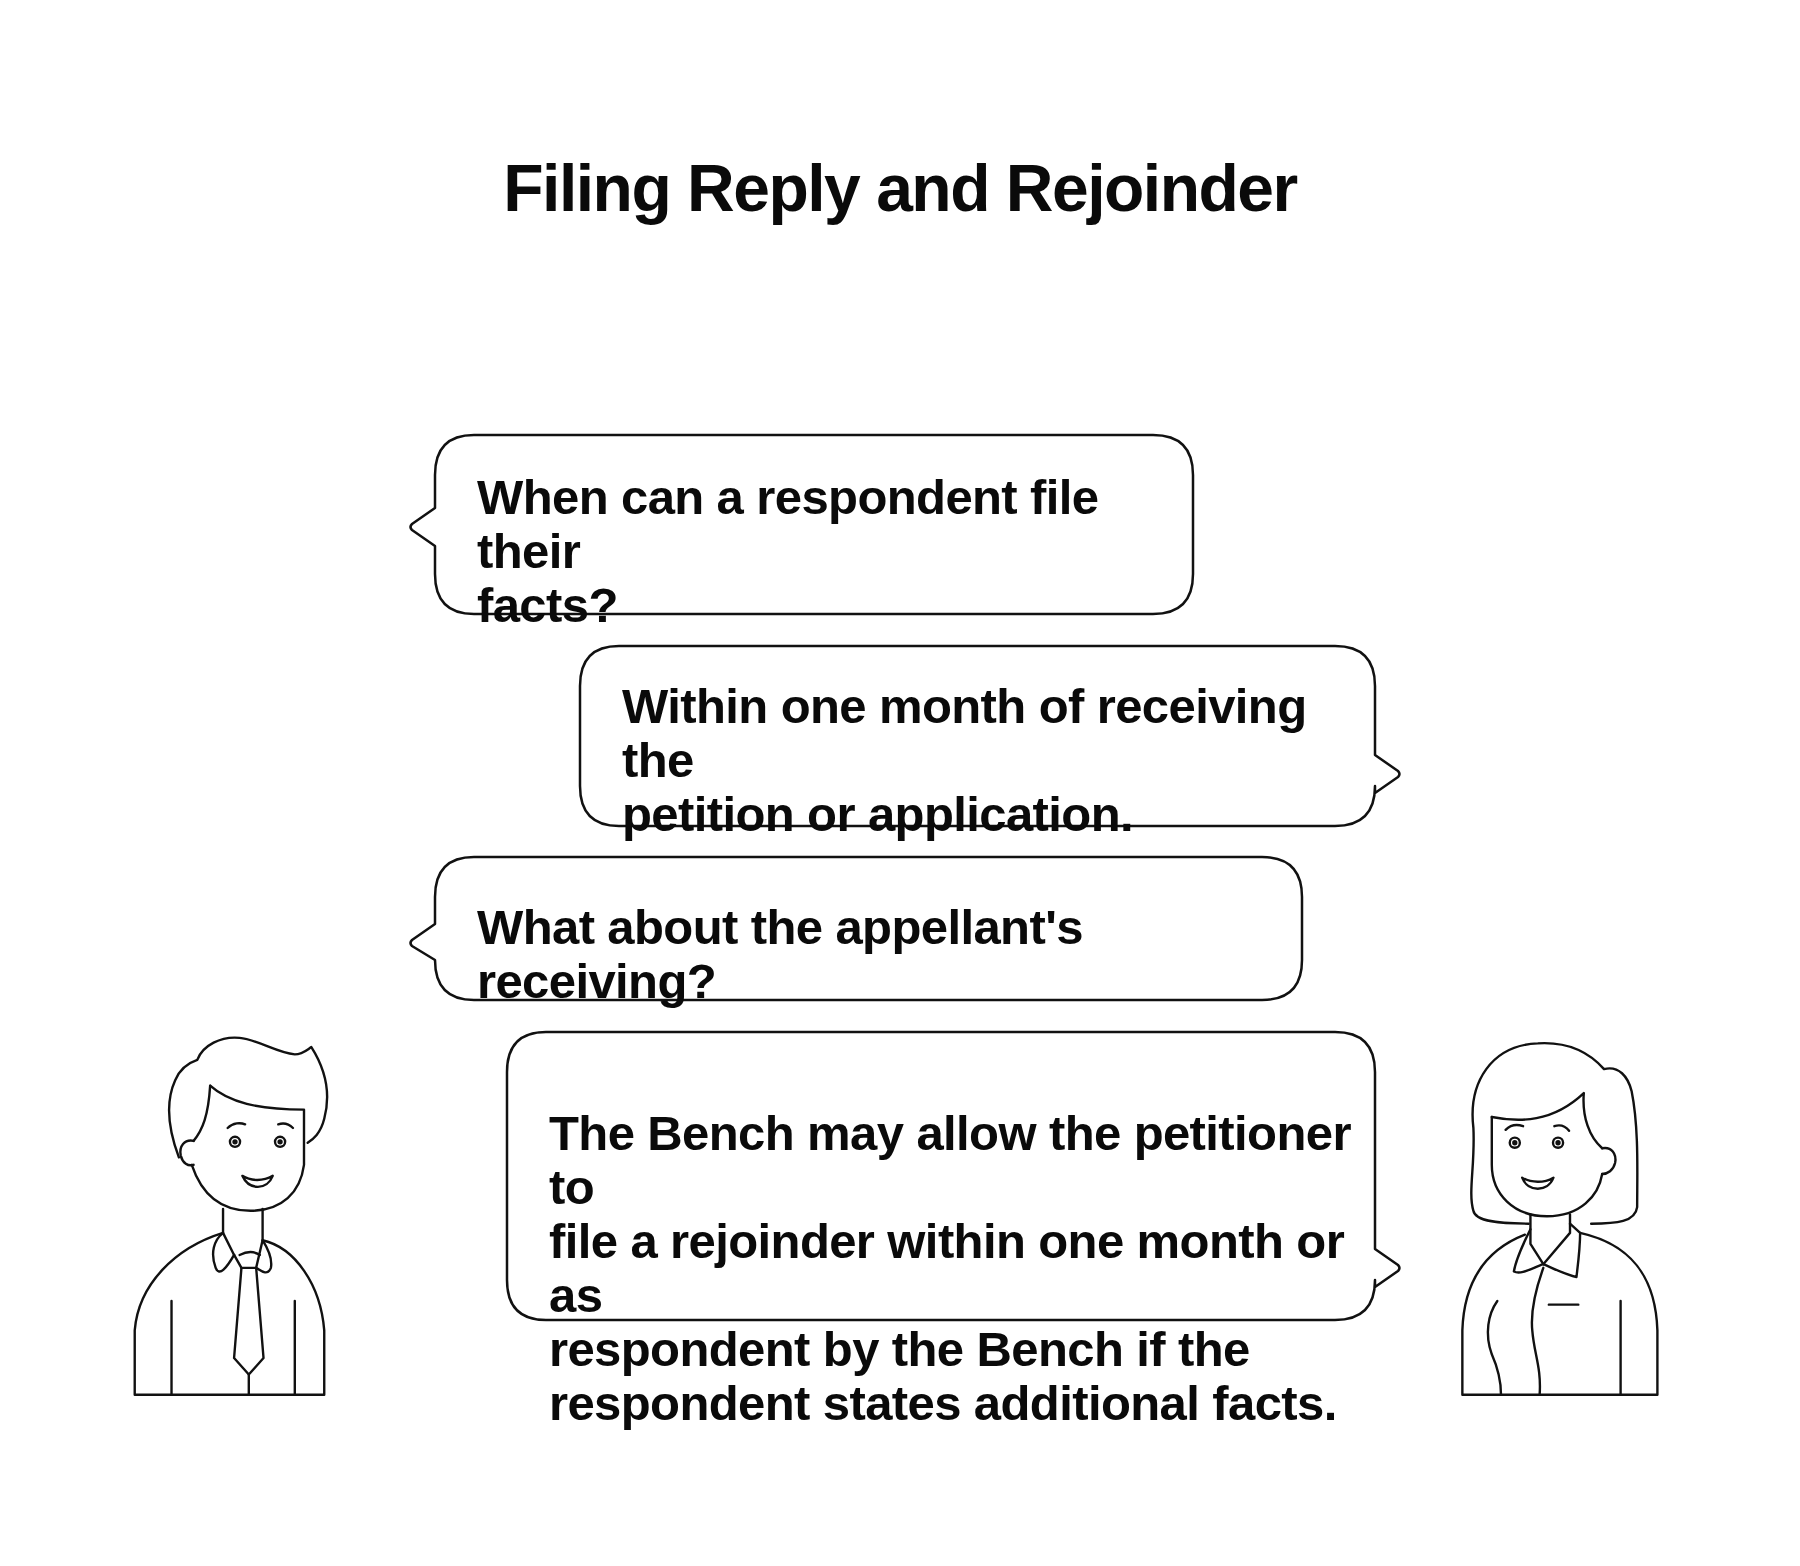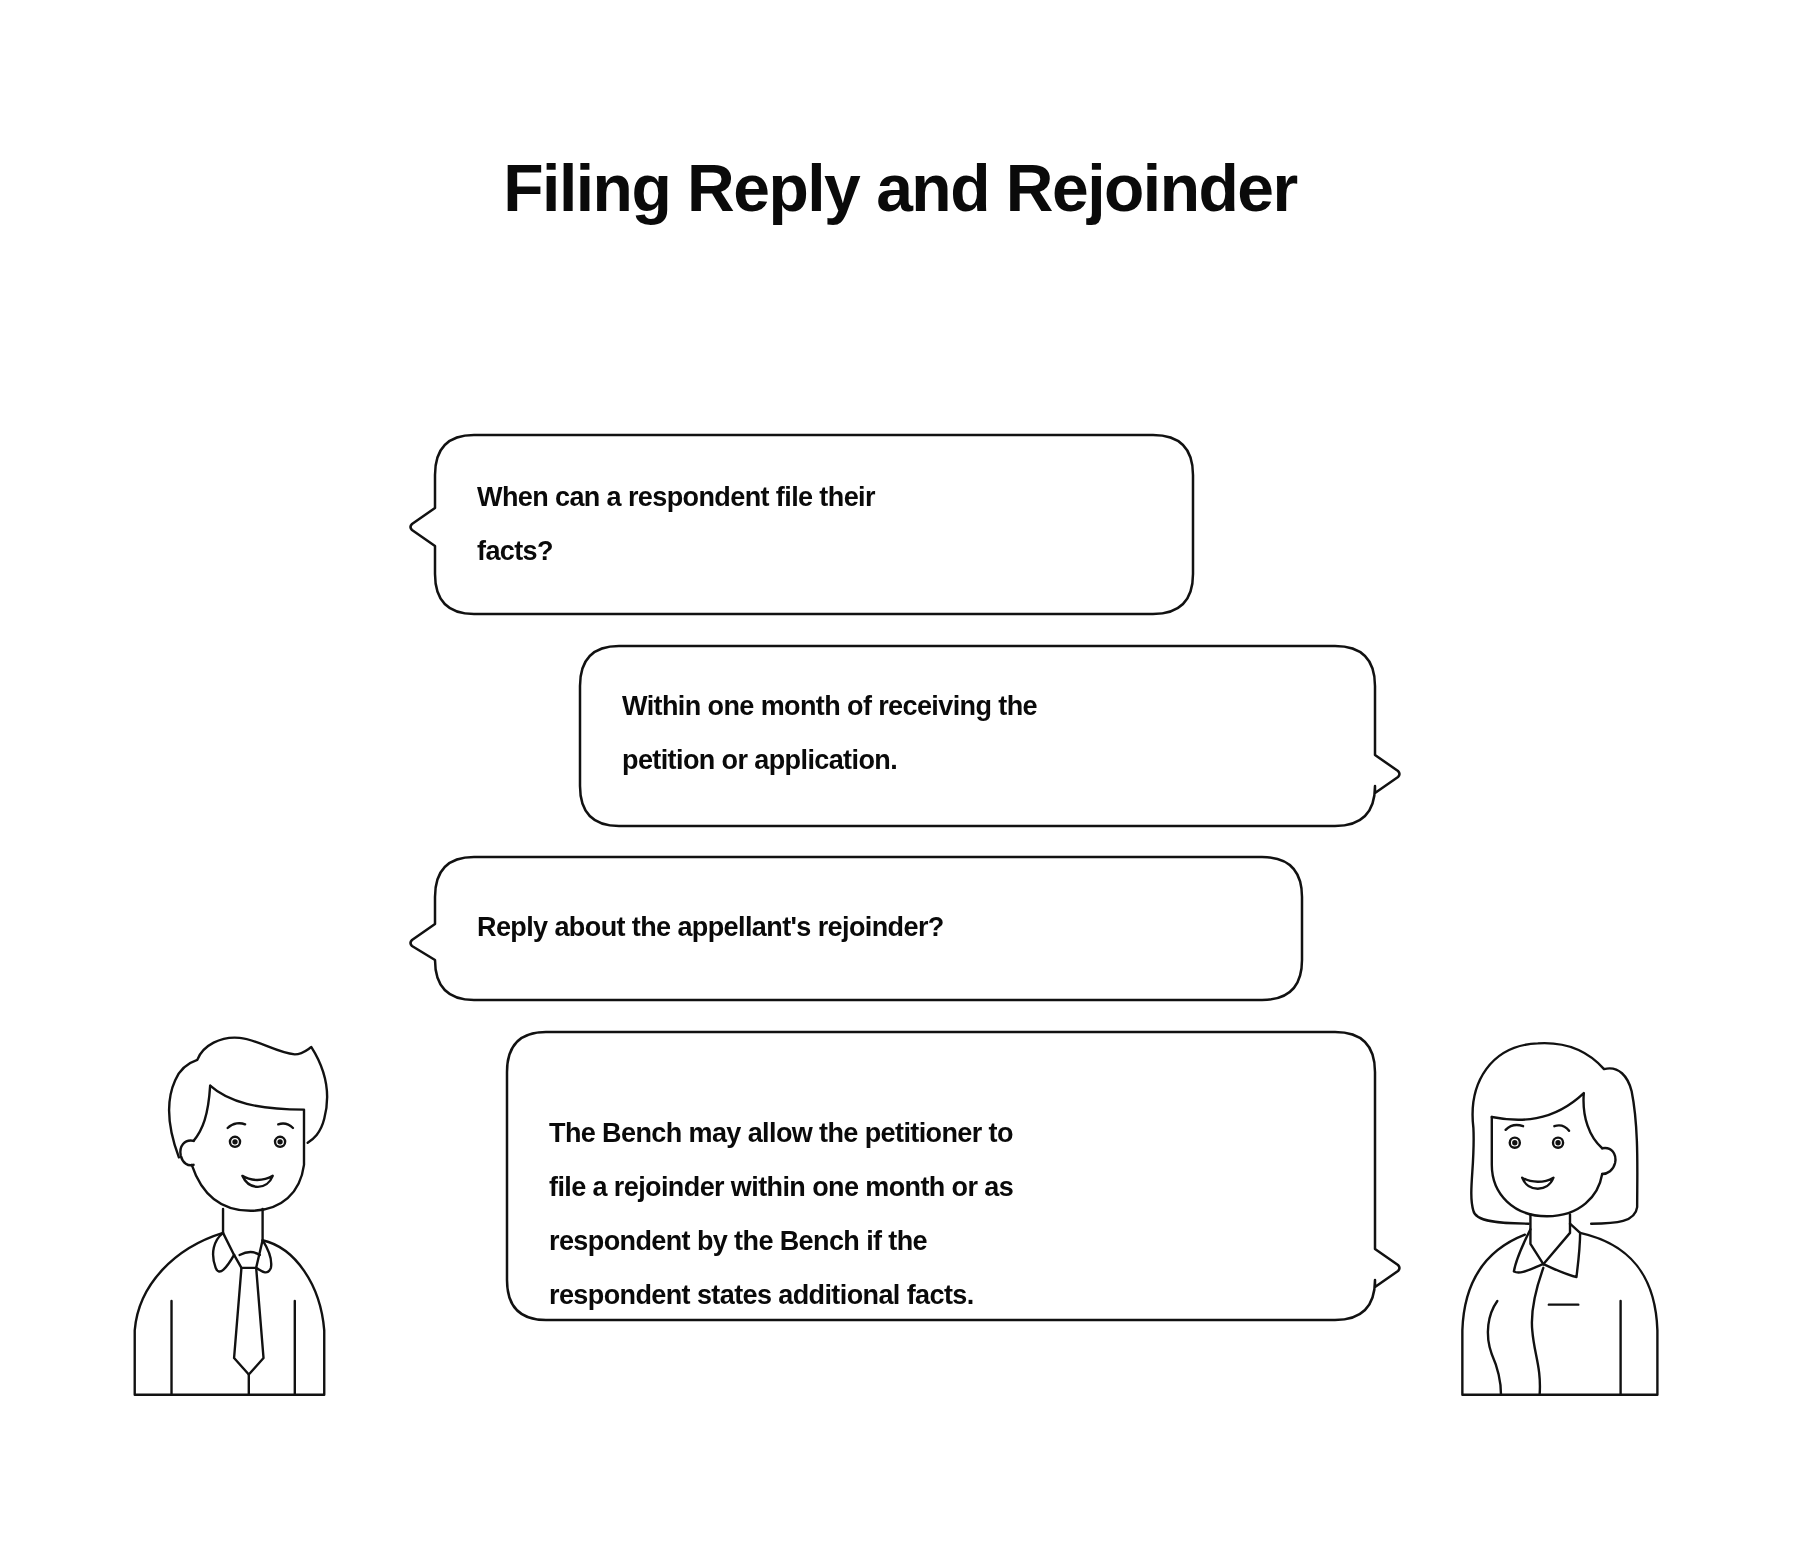--- a/index.html
+++ b/index.html
@@ -2,21 +2,21 @@
 <html><head>
 <meta charset="utf-8">
 <style>
   html, body { margin:0; padding:0; background:#ffffff; }
   body { width:1800px; height:1566px; position:relative; overflow:hidden;
          font-family:"Liberation Sans", "DejaVu Sans", sans-serif; color:#0a0a0a; }
   .title { position:absolute; left:0; top:150px; width:1800px; text-align:center;
            font-size:66px; font-weight:bold; letter-spacing:-1.5px; }
   .bubble { position:absolute; }
   .bubble svg { position:absolute; left:0; top:0; overflow:visible; }
-  .bubble .text { position:absolute; font-size:27px; font-weight:bold; line-height:54px;
+  .bubble .text { position:absolute; font-size:49px; font-weight:bold; line-height:54px;
                   letter-spacing:-0.6px; }
   .person { position:absolute; }
 </style>
 </head>
 <body>
 
 <div class="title">Filing Reply and Rejoinder</div>
 
 <div class="bubble" style="left:434px; top:434px; width:760px; height:181px;">
   <svg width="760" height="181">
@@ -36,21 +36,21 @@
     <div>Within one month of receiving the</div>
     <div>petition or application.</div>
   </div>
 </div>
 
 <div class="bubble" style="left:434px; top:856px; width:869px; height:145px;">
   <svg width="869" height="145">
     <path d="M40,1 H828 Q868,1 868,41 V104 Q868,144 828,144 H40 Q1,144 1,104 V104 L-22,90 Q-25,87 -22,84 L1,68 V41 Q1,1 40,1 Z" fill="#fff" stroke="#111" stroke-width="2.5" stroke-linejoin="round"></path>
   </svg>
   <div class="text" style="left:43px; top:44px; width:820px;">
-    <div>Reply about the appellant's rejoinder?</div>
+    <div>What about the appellant's receiving?</div>
   </div>
 </div>
 
 <div class="bubble" style="left:506px; top:1031px; width:870px; height:290px;">
   <svg width="870" height="290">
     <path d="M40,1 H829 Q869,1 869,41 V218 L892,234 Q895,237 892,240 L869,256 V249 Q869,289 829,289 H40 Q1,289 1,249 V41 Q1,1 40,1 Z" fill="#fff" stroke="#111" stroke-width="2.5" stroke-linejoin="round"></path>
   </svg>
   <div class="text" style="left:43px; top:40px; width:815px;margin-top:35px;">
     <div>The Bench may allow the petitioner to</div>
     <div>file a rejoinder within one month or as</div>

